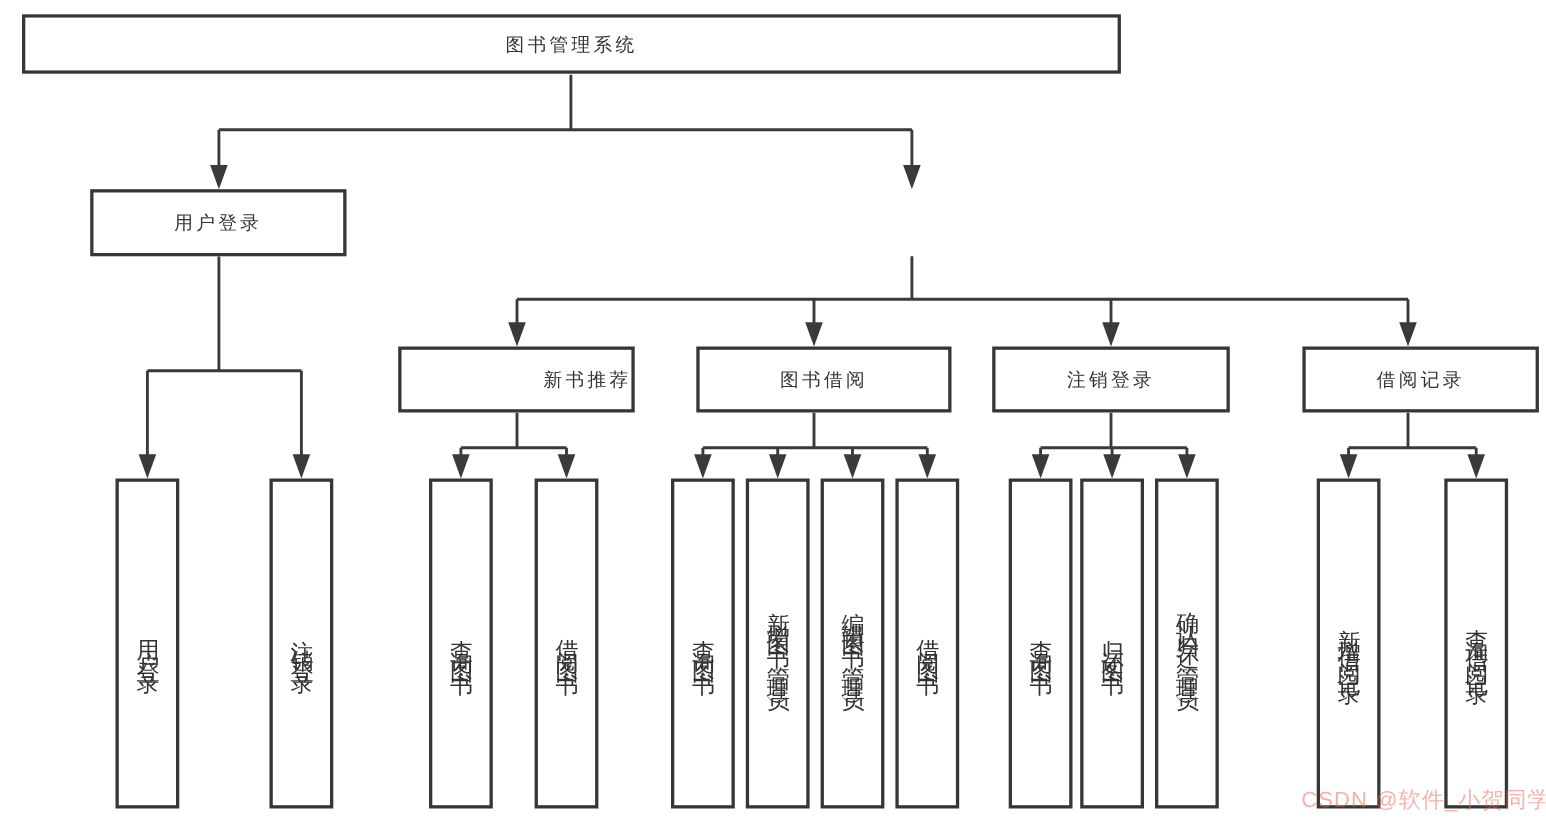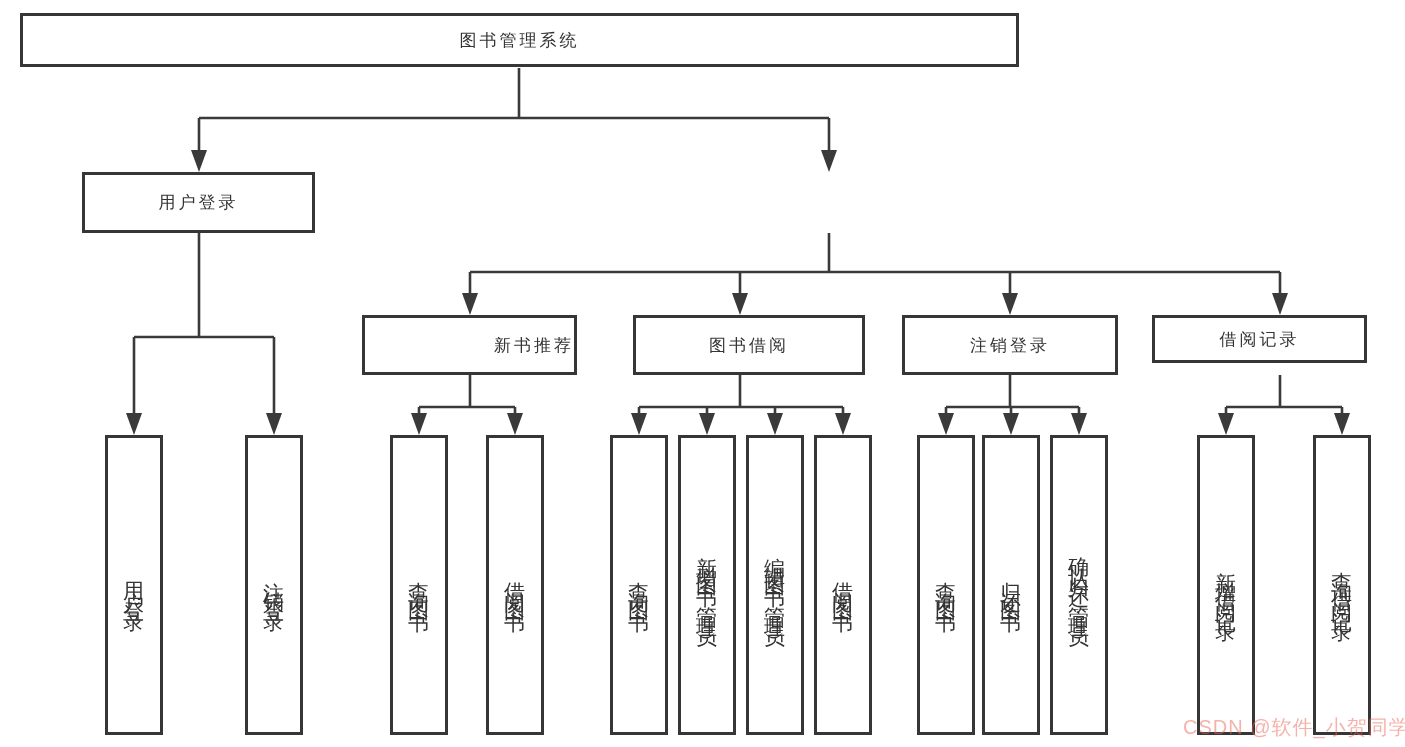--- a/index.html
+++ b/index.html
@@ -54,21 +54,21 @@
   }
   
   .n-root   { left: 20px;  top: 13px;  width: 999px; height: 54px; }
   
   .n-l2a    { left: 82px;  top: 172px; width: 233px; height: 61px; }
   .n-l2b    { left: 712px; top: 172px; width: 235px; height: 61px; }
   
   .n-l3a    { left: 362px; top: 315px; width: 215px; height: 60px; justify-content: flex-end; }
   .n-l3b    { left: 633px; top: 315px; width: 232px; height: 60px; }
   .n-l3c    { left: 902px; top: 315px; width: 216px; height: 60px; }
-  .n-l3d    { left: 1152px;top: 315px; width: 215px; height: 48px; }
+  .n-l3d    { left: 1184px;top: 315px; width: 215px; height: 60px; }
   
   .leaf     { top: 435px; width: 58px; height: 300px; }
   .x-105 { left: 105px; } .x-245 { left: 245px; }
   .x-390 { left: 390px; } .x-486 { left: 486px; }
   .x-610 { left: 610px; } .x-678 { left: 678px; }
   .x-746 { left: 746px; } .x-814 { left: 814px; }
   .x-917 { left: 917px; } .x-982 { left: 982px; } .x-1050 { left: 1050px; }
   .x-1197 { left: 1197px; } .x-1313 { left: 1313px; }
 </style>
 </head>

